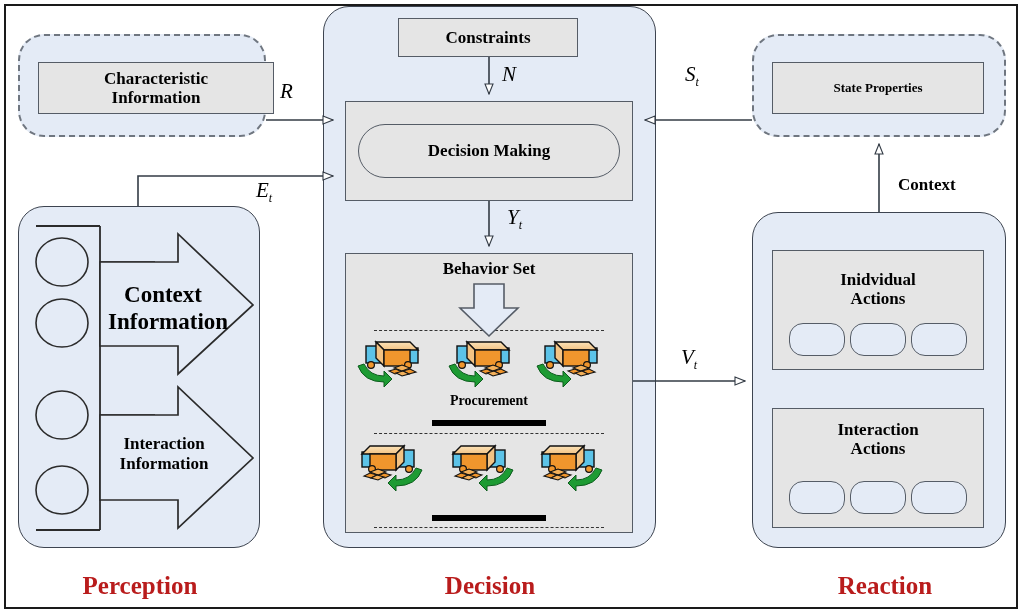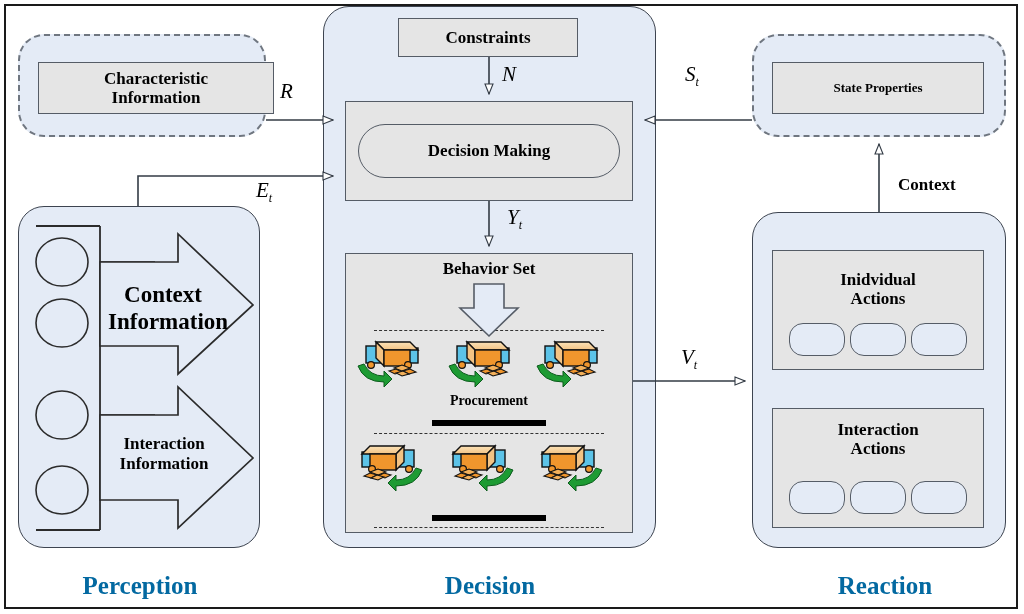--- a/index.html
+++ b/index.html
@@ -14,21 +14,21 @@
 
   .ibox{position:absolute;background:#e5e5e5;border:1.5px solid #555c66;box-sizing:border-box;
         display:flex;align-items:center;justify-content:center;text-align:center;}
   .ibox .t{font-weight:bold;color:#000;line-height:1.12;}
 
   .lbl{position:absolute;font-weight:bold;color:#000;white-space:nowrap;}
 
   .mathlbl{position:absolute;font-family:"Liberation Serif",serif;font-style:italic;font-size:21px;color:#000;white-space:nowrap;}
   .mathlbl sub{font-size:12px;font-style:italic;}
 
-  .sectionlbl{position:absolute;font-family:"Liberation Serif",serif;font-weight:bold;font-size:25px;color:#0369a1;white-space:nowrap;}
+  .sectionlbl{position:absolute;font-family:"Liberation Serif",serif;font-weight:bold;font-size:25px;color:#b91c1c;white-space:nowrap;}
 
   svg.overlay{position:absolute;left:0;top:0;width:1024px;height:614px;pointer-events:none;}
 
   .underbar{position:absolute;background:#000;}
   .dashline{position:absolute;border-top:1.6px dashed #333;}
 
   .rbox{position:absolute;border:1.3px solid #555c66;border-radius:14px;background:#e4ebf6;box-sizing:border-box;}
 </style>
 </head>
 <body>

